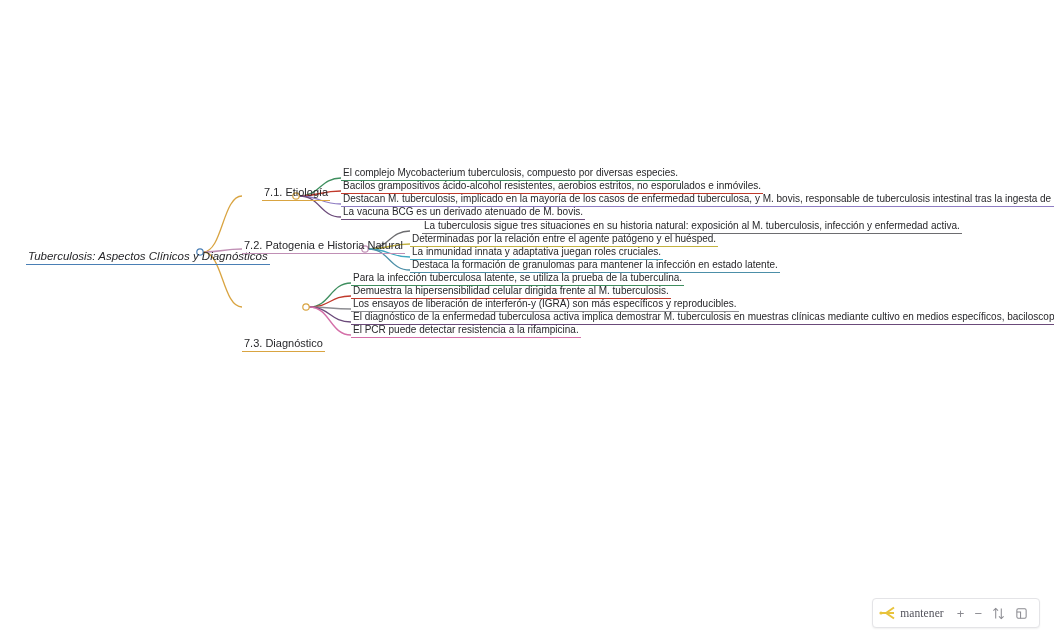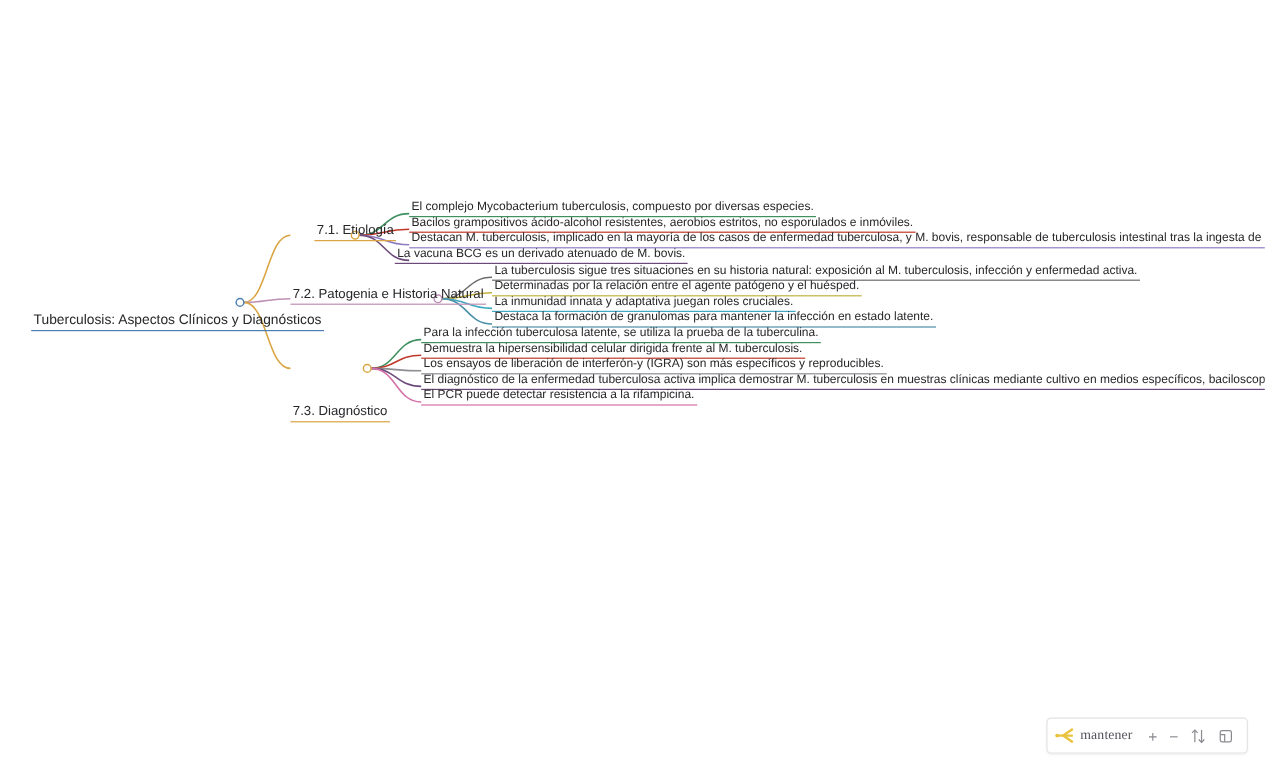--- a/index.html
+++ b/index.html
@@ -118,28 +118,28 @@
       </g>
     <g id="circles-group">
         <circle cx="200" cy="252" r="3.2" fill="#ffffff" stroke="#4a7fb5" stroke-width="1.2"></circle>
         <circle cx="296" cy="196" r="3.2" fill="#ffffff" stroke="#d9a441" stroke-width="1.2"></circle>
         <circle cx="365" cy="249" r="3.2" fill="#ffffff" stroke="#c08fb5" stroke-width="1.2"></circle>
         <circle cx="306" cy="307" r="3.2" fill="#ffffff" stroke="#d9a441" stroke-width="1.2"></circle>
       </g>
   </svg>
 
   <div id="labels-layer">
-      <div class="node-label lvl0" style="left: 26px; top: 261px; border-bottom-color: rgb(74, 127, 181);">Tuberculosis: Aspectos Clínicos y Diagnósticos</div>
+      <div class="node-label lvl0" style="left: 26px; top: 250px; border-bottom-color: rgb(74, 127, 181); font-style: italic;">Tuberculosis: Aspectos Clínicos y Diagnósticos</div>
       <div class="node-label lvl1" style="left: 242px; top: 186px; border-bottom-color: rgb(217, 164, 65); margin-left: 20px;">7.1. Etiología</div>
       <div class="node-label lvl2" style="left: 341px; top: 167px; border-bottom-color: rgb(63, 143, 95);">El complejo Mycobacterium tuberculosis, compuesto por diversas especies.</div>
       <div class="node-label lvl2" style="left: 341px; top: 180px; border-bottom-color: rgb(192, 57, 43);">Bacilos grampositivos ácido-alcohol resistentes, aerobios estritos, no esporulados e inmóviles.</div>
       <div class="node-label lvl2" style="left: 341px; top: 193px; border-bottom-color: rgb(142, 124, 195);">Destacan M. tuberculosis, implicado en la mayoría de los casos de enfermedad tuberculosa, y M. bovis, responsable de tuberculosis intestinal tras la ingesta de lácteos no pasteurizados.</div>
-      <div class="node-label lvl2" style="left: 329px; top: 206px; border-bottom-color: rgb(107, 74, 122);">La vacuna BCG es un derivado atenuado de M. bovis.</div>
+      <div class="node-label lvl2" style="left: 341px; top: 206px; border-bottom-color: rgb(107, 74, 122);">La vacuna BCG es un derivado atenuado de M. bovis.</div>
       <div class="node-label lvl1" style="left: 242px; top: 239px; border-bottom-color: rgb(192, 143, 181);">7.2. Patogenia e Historia Natural</div>
-      <div class="node-label lvl2" style="left: 410px; top: 220px; border-bottom-color: rgb(109, 109, 112);">La tuberculosis sigue tres situaciones en su historia natural: exposición al M. tuberculosis, infección y enfermedad activa.</div>
+      <div class="node-label lvl2" style="left: 422px; top: 220px; border-bottom-color: rgb(109, 109, 112);">La tuberculosis sigue tres situaciones en su historia natural: exposición al M. tuberculosis, infección y enfermedad activa.</div>
       <div class="node-label lvl2" style="left: 410px; top: 233px; border-bottom-color: rgb(195, 178, 63);">Determinadas por la relación entre el agente patógeno y el huésped.</div>
       <div class="node-label lvl2" style="left: 410px; top: 246px; border-bottom-color: rgb(63, 167, 192);">La inmunidad innata y adaptativa juegan roles cruciales.</div>
       <div class="node-label lvl2" style="left: 410px; top: 259px; border-bottom-color: rgb(76, 143, 168);">Destaca la formación de granulomas para mantener la infección en estado latente.</div>
       <div class="node-label lvl1" style="left: 242px; top: 297px; border-bottom-color: rgb(217, 164, 65); margin-top: 40px;">7.3. Diagnóstico</div>
       <div class="node-label lvl2" style="left: 351px; top: 272px; border-bottom-color: rgb(63, 143, 95); text-align: center;">Para la infección tuberculosa latente, se utiliza la prueba de la tuberculina.</div>
       <div class="node-label lvl2" style="left: 351px; top: 285px; border-bottom-color: rgb(192, 57, 43); text-align: center;">Demuestra la hipersensibilidad celular dirigida frente al M. tuberculosis.</div>
       <div class="node-label lvl2" style="left: 351px; top: 298px; border-bottom-color: rgb(141, 141, 146);">Los ensayos de liberación de interferón-y (IGRA) son más específicos y reproducibles.</div>
       <div class="node-label lvl2" style="left: 351px; top: 311px; border-bottom-color: rgb(107, 74, 122);">El diagnóstico de la enfermedad tuberculosa activa implica demostrar M. tuberculosis en muestras clínicas mediante cultivo en medios específicos, baciloscopia y técnicas de biología molecular.</div>
       <div class="node-label lvl2" style="left: 351px; top: 324px; border-bottom-color: rgb(212, 111, 168);">El PCR puede detectar resistencia a la rifampicina.</div>
     </div>

